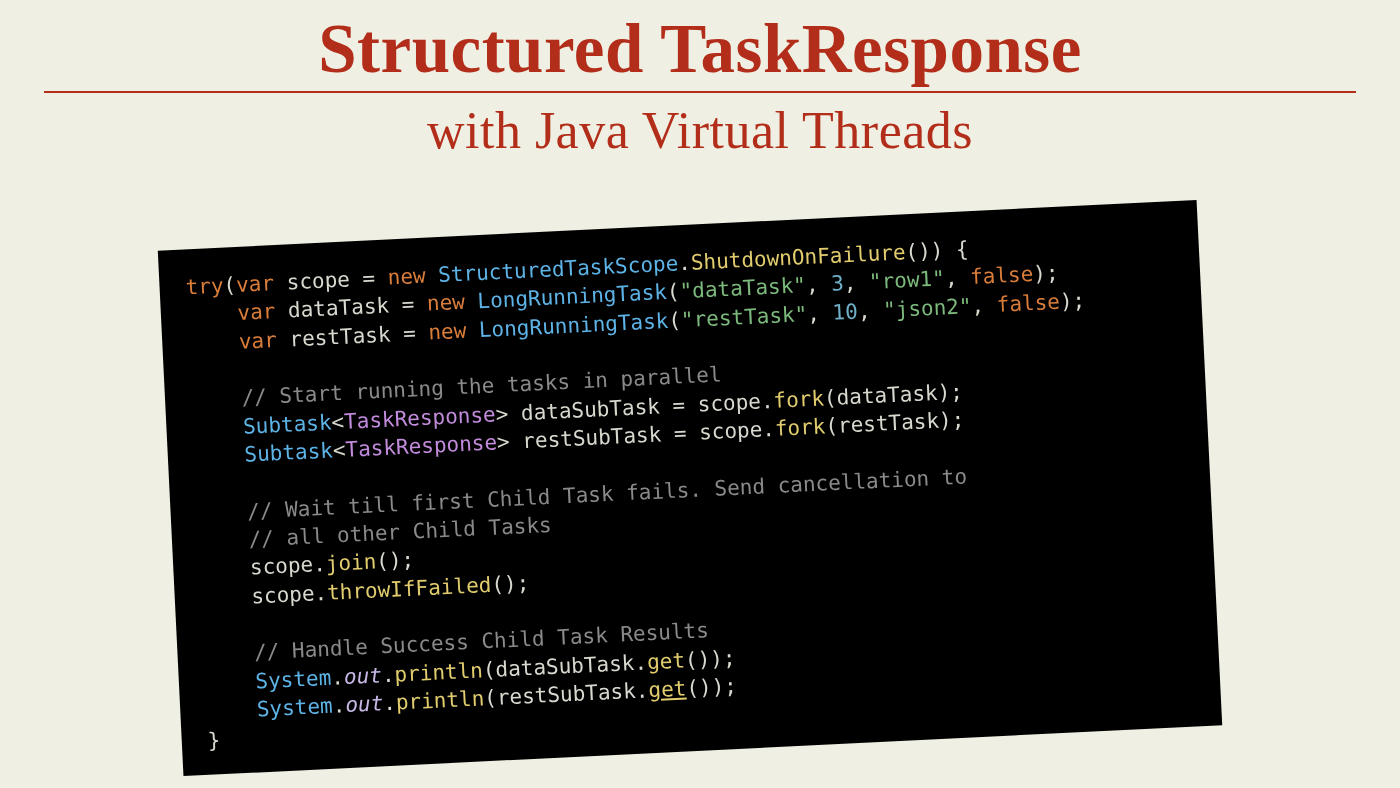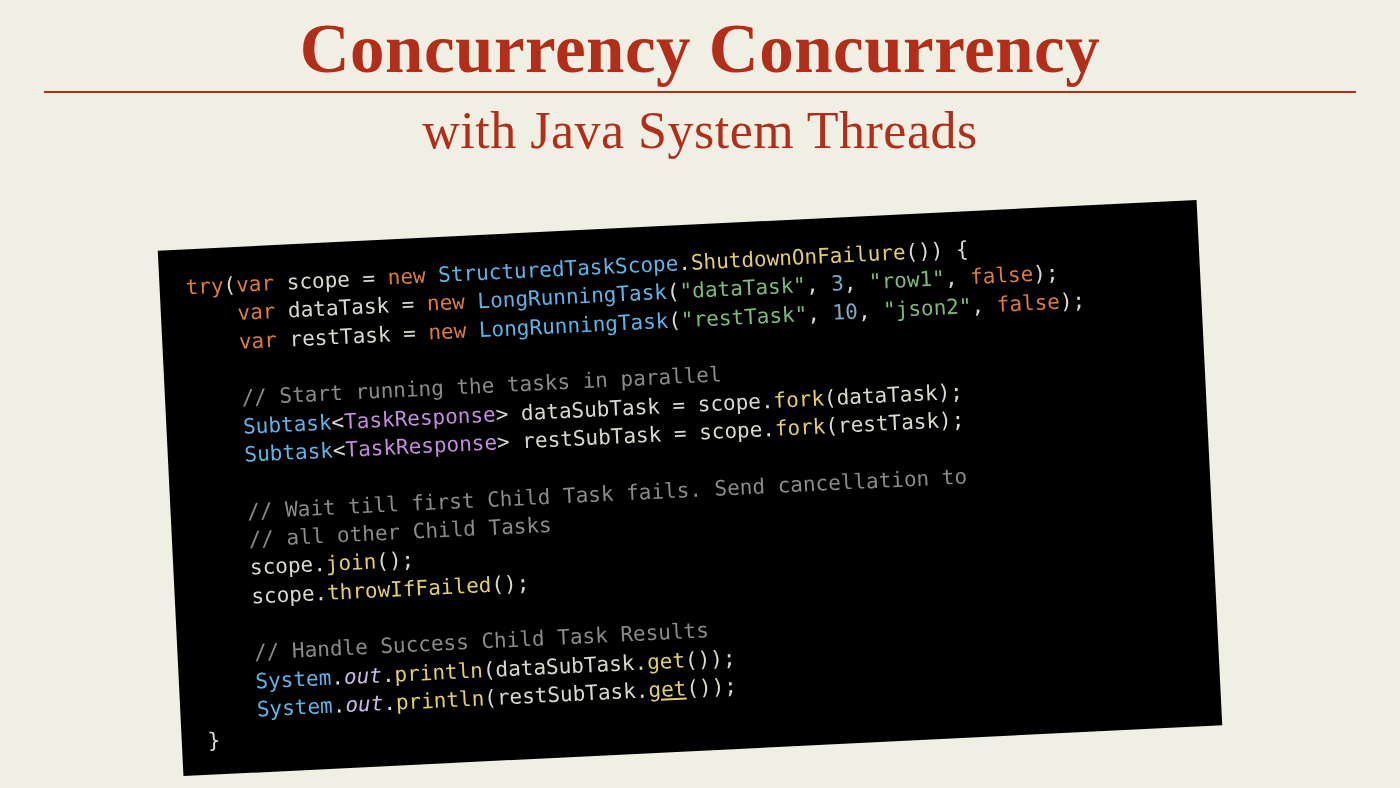--- a/index.html
+++ b/index.html
@@ -51,23 +51,23 @@
   .mth  { color: #e1cc6e; }   
   .str  { color: #7cb97c; }   
   .num  { color: #6fb0c8; }   
   .cmt  { color: #8a8a8a; }   
   .fld  { color: #c8b8e6; font-style: italic; } 
   .und  { text-decoration: underline; }
 </style>
 </head>
 <body>
 
-<div class="title">Concurrency Concurrency</div>
+<div class="title">Structured TaskResponse</div>
 <div class="divider"></div>
-<div class="subtitle">with Java System Threads</div>
+<div class="subtitle">with Java Virtual Threads</div>
 
 <div class="code-box">
 <pre><span class="kw">try</span>(<span class="kw">var</span> <span>scope</span><span> = </span><span class="kw">new</span> <span class="typ">StructuredTaskScope</span><span>.</span><span class="mth">ShutdownOnFailure</span><span>()) {</span>
     <span class="kw">var</span> <span>dataTask</span><span> = </span><span class="kw">new</span> <span class="typ">LongRunningTask</span><span>(</span><span class="str">"dataTask"</span><span>, </span><span class="num">3</span><span>, </span><span class="str">"row1"</span><span>, </span><span class="kw">false</span><span>);</span>
     <span class="kw">var</span> <span>restTask</span><span> = </span><span class="kw">new</span> <span class="typ">LongRunningTask</span><span>(</span><span class="str">"restTask"</span><span>, </span><span class="num">10</span><span>, </span><span class="str">"json2"</span><span>, </span><span class="kw">false</span><span>);</span>
 
     <span class="cmt">// Start running the tasks in parallel</span>
     <span class="typ">Subtask</span><span>&lt;</span><span class="gen">TaskResponse</span><span>&gt; </span><span>dataSubTask</span><span> = scope.</span><span class="mth">fork</span><span>(dataTask);</span>
     <span class="typ">Subtask</span><span>&lt;</span><span class="gen">TaskResponse</span><span>&gt; </span><span>restSubTask</span><span> = scope.</span><span class="mth">fork</span><span>(restTask);</span>
 

